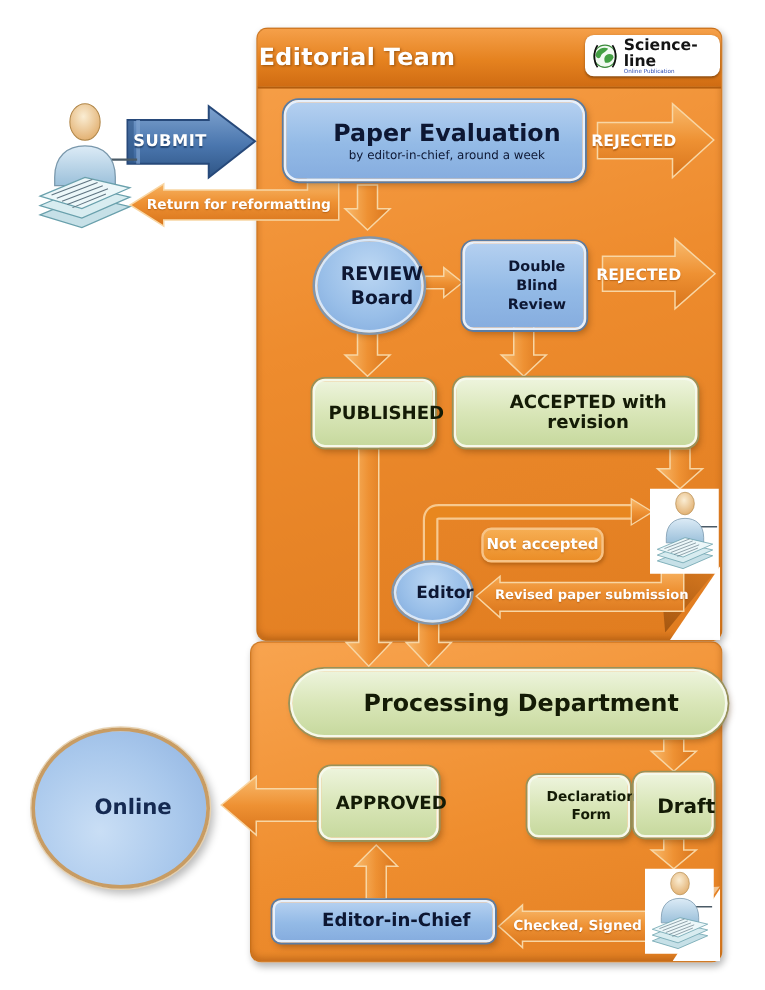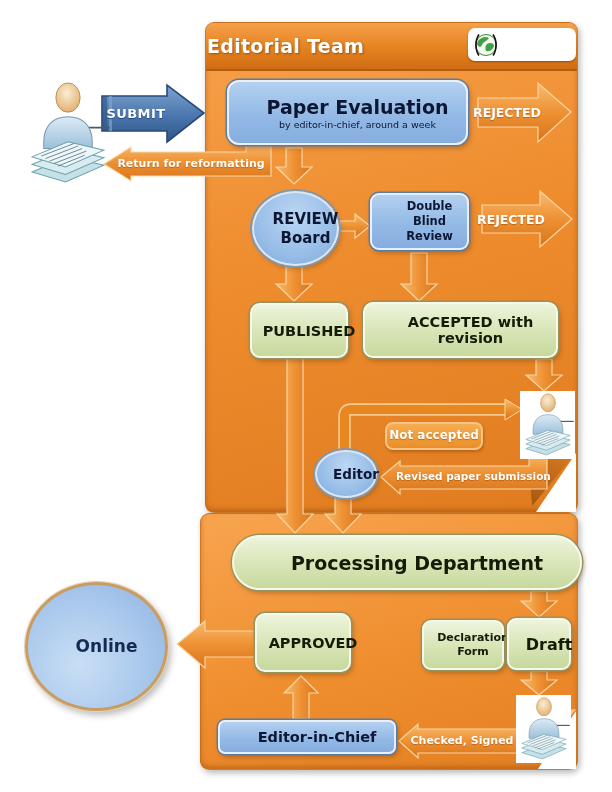--- a/index.html
+++ b/index.html
@@ -148,20 +148,24 @@
   </svg>
 
   <div class="abs logo">
     <svg width="26" height="26" viewBox="0 0 26 26">
       <circle cx="13" cy="13" r="10.5" fill="#F2FAF2" stroke="#3A8A3A" stroke-width="1"></circle>
       <path d="M5 9 C8 5 13 4 16 6 C14 9 10 10 9 13 C8 16 5 15 4 12 Z" fill="#44A044"></path>
       <path d="M14 12 C17 10 21 11 21 14 C20 18 16 20 13 19 C12 16 12 14 14 12 Z" fill="#44A044"></path>
       <path d="M6 2.5 C2 8 2 18 6 23.5" stroke="#111" stroke-width="1.6" fill="none"></path>
       <path d="M20 2.5 C24 8 24 18 20 23.5" stroke="#111" stroke-width="1.6" fill="none"></path>
     </svg>
+    <div>
+      <div class="logo-name">Science-line</div>
+      <div class="logo-tag">Online Publication</div>
+    </div>
   </div>
 
   <svg class="abs" style="left:26px;top:80px;z-index:3" width="84" height="107" viewBox="0 0 100 128">
       <use href="#person-glyph"></use>
     </svg>
 
   <div class="person-box" style="left:520px;top:391px;width:55px;height:68px">
     <svg width="52" height="66" viewBox="0 0 100 128">
         <use href="#person-glyph"></use>
       </svg>
@@ -175,21 +179,21 @@
   <div class="node blue" style="left:227px;top:80px;width:241px;height:65px;border-radius:12px">
     <div style="font-size:19px;font-weight:bold">Paper Evaluation</div>
     <div style="font-size:9.5px;margin-top:1px">by editor-in-chief, around a week</div>
   </div>
 
   <div class="node circle-blue" style="left:252px;top:191px;width:87px;height:75px;font-size:15px;font-weight:bold;line-height:19px">
     <span>REVIEW</span>
     <span>Board</span>
   </div>
 
-  <div class="node blue" style="left:370px;top:193px;width:99px;height:57px;font-size:11.5px;font-weight:bold;line-height:15px;border-radius:9px">
+  <div class="node blue" style="left:370px;top:193px;width:99px;height:71px;font-size:11.5px;font-weight:bold;line-height:15px;border-radius:9px">
     <span>Double Blind</span>
     <span>Review</span>
   </div>
 
   <div class="node green" style="left:250px;top:303px;width:98px;height:55px;font-size:14.5px;font-weight:bold">
     <span>PUBLISHED</span>
   </div>
 
   <div class="node green" style="left:363px;top:302px;width:195px;height:56px;font-size:14.5px;font-weight:bold">
     <span>ACCEPTED with revision</span>

